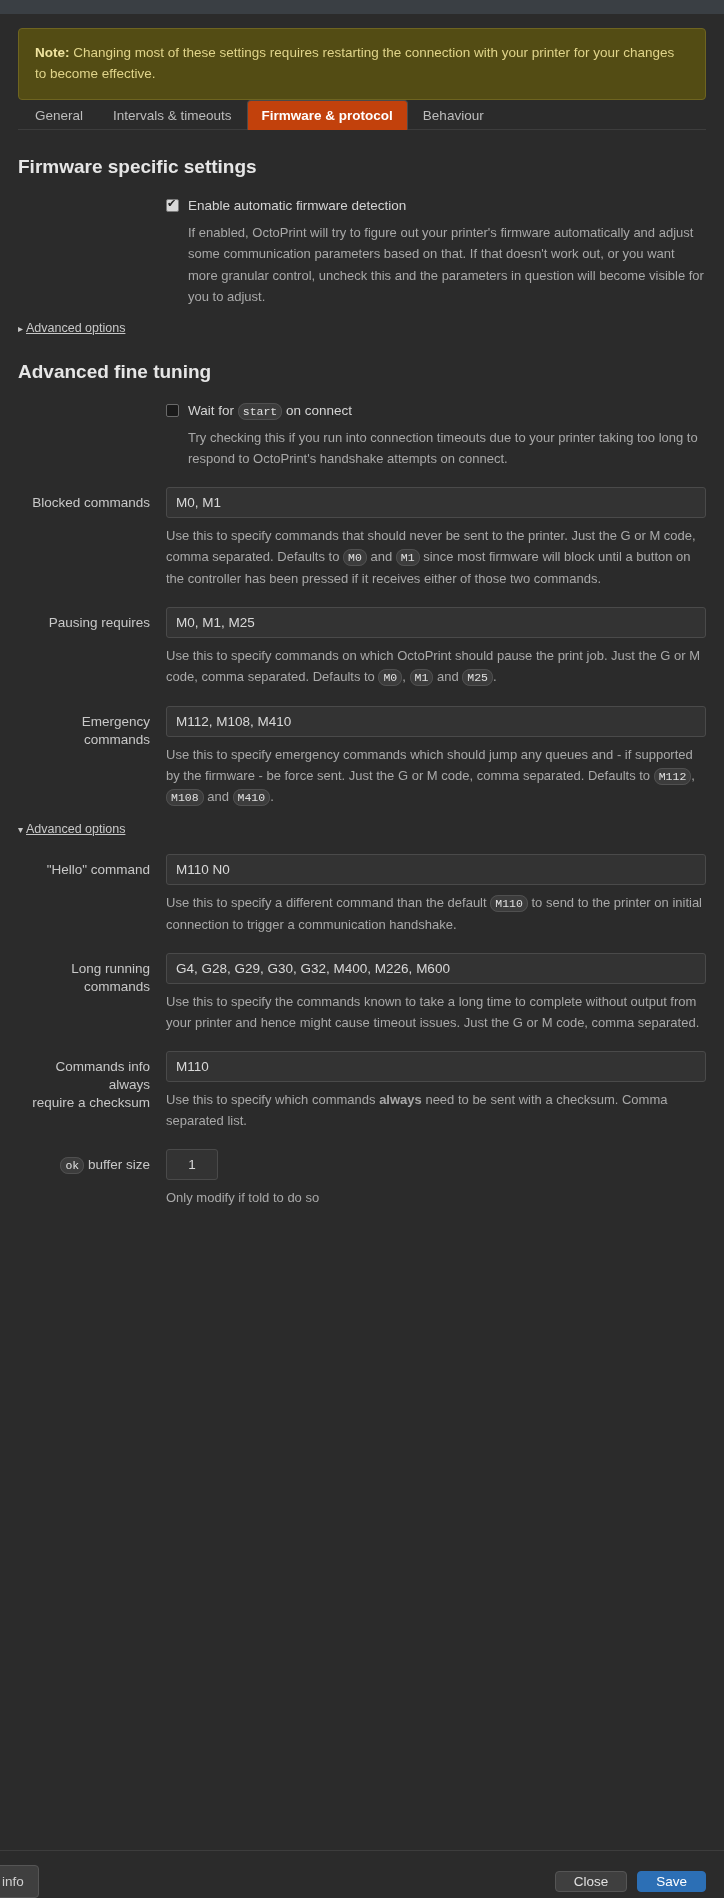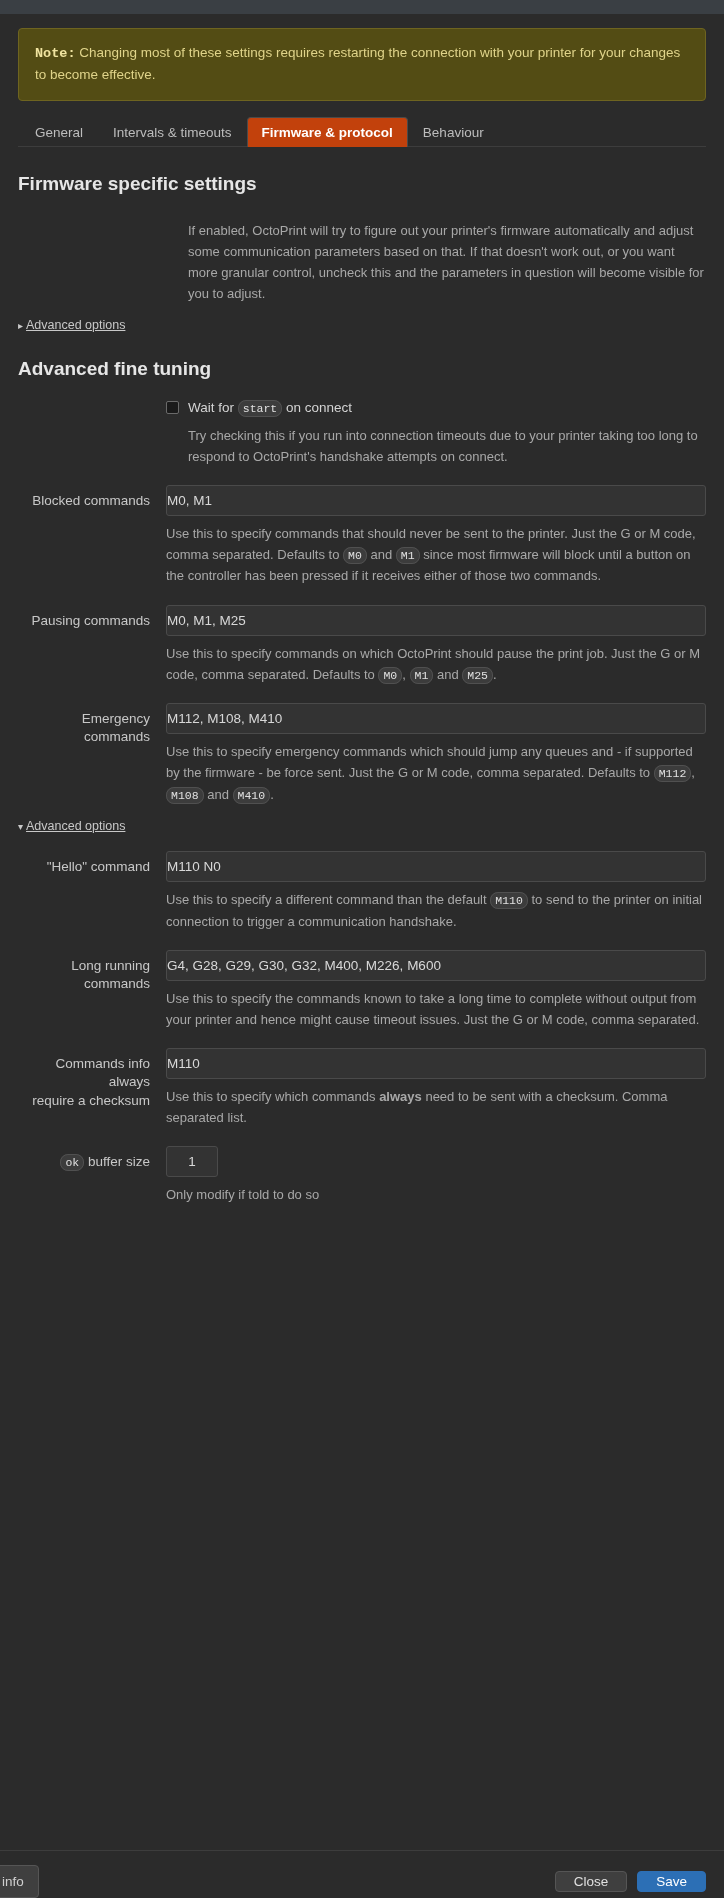--- a/index.html
+++ b/index.html
@@ -31,26 +31,25 @@
   .note {
     margin: 14px 0 0 0;
     background: #534c14;
     border: 1px solid #6e6420;
     border-radius: 4px;
     padding: 14px 16px;
     color: #e0d48a;
     font-size: 13.5px;
     line-height: 1.55;
   }
-  .note b { color: #f0e4a0; font-family: Liberation Mono, monospace; }
+  .note b { color: #f0e4a0; }
   
   .tabs {
     display: flex;
     align-items: flex-end;
-    margin-top: 16px;
     border-bottom: 1px solid #3d3d3d;
     padding-left: 2px;
   }
   .tab {
     padding: 7px 14px;
     font-size: 13.5px;
     color: #bdbdbd;
     cursor: pointer;
     border: 1px solid transparent;
     border-bottom: none;
@@ -99,21 +98,21 @@
     flex: 1 1 auto;
     min-width: 0;
   }
   input.txt {
     width: 100%;
     background: #333333;
     border: 1px solid #4a4a4a;
     border-radius: 3px;
     color: #d8d8d8;
     font-size: 13.5px;
-    padding: 7px 0;
+    padding: 7px 9px;
     font-family: "Liberation Sans", sans-serif;
   }
   input.tiny {
     width: 52px;
     text-align: center;
   }
   .help {
     font-size: 13px;
     color: #a8a8a8;
     line-height: 1.62;
@@ -205,20 +204,24 @@
     <div class="tab">Intervals &amp; timeouts</div>
     <div class="tab active">Firmware &amp; protocol</div>
     <div class="tab">Behaviour</div>
   </div>
 
   <h3 class="section">Firmware specific settings</h3>
 
   <div class="form-row">
     <div class="form-label"></div>
     <div class="form-control">
+      <div class="chk-row">
+        <div class="chk checked"></div>
+        <div class="chk-label">Enable automatic firmware detection</div>
+      </div>
       <div class="help indent-block">If enabled, OctoPrint will try to figure out your printer's firmware automatically and adjust some communication parameters based on that. If that doesn't work out, or you want more granular control, uncheck this and the parameters in question will become visible for you to adjust.</div>
     </div>
   </div>
 
   <div class="adv-toggle"><span class="caret">▸</span><span>Advanced options</span></div>
 
   <h3 class="section">Advanced fine tuning</h3>
 
   <div class="form-row">
     <div class="form-label"></div>
@@ -233,21 +236,21 @@
 
   <div class="form-row">
     <div class="form-label">Blocked commands</div>
     <div class="form-control">
       <input class="txt" value="M0, M1" style="">
       <div class="help"><span>Use this to specify commands that should never be sent to the printer. Just the G or M code, comma separated. Defaults to </span><code>M0</code><span> and </span><code>M1</code><span> since most firmware will block until a button on the controller has been pressed if it receives either of those two commands.</span></div>
     </div>
   </div>
 
   <div class="form-row">
-    <div class="form-label">Pausing commands</div>
+    <div class="form-label">Pausing requires</div>
     <div class="form-control">
       <input class="txt" value="M0, M1, M25" style="">
       <div class="help"><span>Use this to specify commands on which OctoPrint should pause the print job. Just the G or M code, comma separated. Defaults to </span><code>M0</code><span>, </span><code>M1</code><span> and </span><code>M25</code><span>.</span></div>
     </div>
   </div>
 
   <div class="form-row">
     <div class="form-label">Emergency commands</div>
     <div class="form-control">
       <input class="txt" value="M112, M108, M410" style="">

